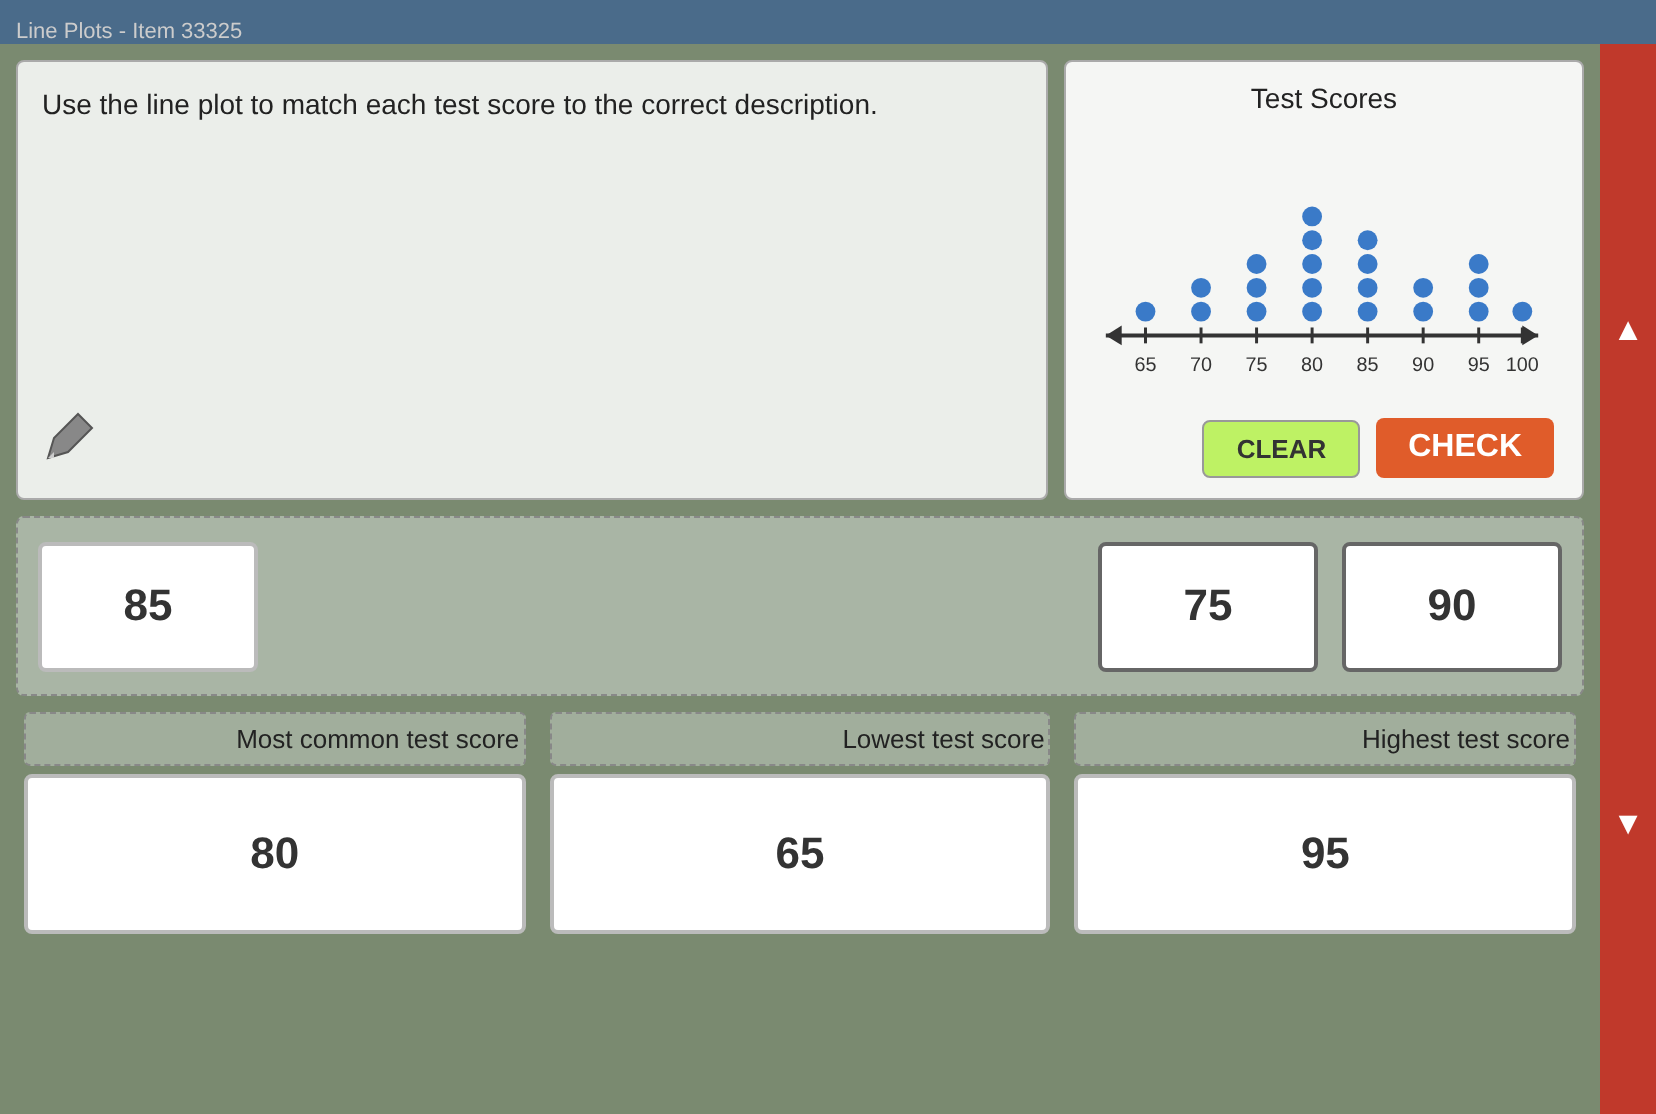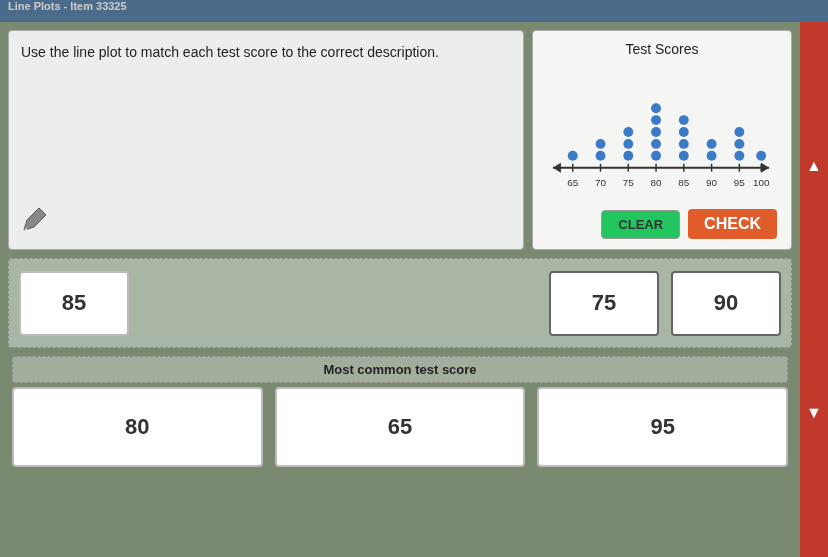--- a/index.html
+++ b/index.html
@@ -12,23 +12,22 @@
       overflow: hidden;
       position: relative;
     }
 
     
     .header-bar {
       background: #4a6b8a;
       height: 22px;
       width: 100%;
       display: flex;
-      align-items: flex-start;
+      align-items: flex-end;
       padding: 0 8px;
-      font-weight: bold;
     }
 
     .header-bar-text {
       color: #ccc;
       font-size: 11px;
     }
 
     
     .main-container {
       display: flex;
@@ -106,21 +105,21 @@
     .buttons-row {
       display: flex;
       justify-content: flex-end;
       gap: 8px;
       margin-top: 6px;
       padding-right: 4px;
       align-items: center;
     }
 
     .btn-clear {
-      background: #22c55e;
+      background: #bef264;
       border: 1px solid #999;
       border-radius: 4px;
       padding: 6px 16px;
       font-size: 13px;
       font-weight: bold;
       color: #333;
       cursor: pointer;
     }
 
     .btn-check {
@@ -168,23 +167,23 @@
     
     .labels-row {
       display: flex;
       gap: 12px;
       margin-top: 8px;
       padding: 0 4px;
     }
 
     .label-cell {
       flex: 1;
-      text-align: center;
+      text-align: right;
       font-size: 13px;
-      font-weight: bold;
+      font-weight: normal;
       color: #222;
       background: rgba(200,210,200,0.5);
       border: 1px dashed #888;
       border-radius: 3px;
       padding: 5px 2px;
     }
 
     
     .answers-row {
       display: flex;
@@ -317,20 +316,22 @@
 
     <div class="matching-area">
       <div class="score-box">85</div>
       <div style="flex:1"></div>
       <div class="score-box active">75</div>
       <div class="score-box active" style="position:relative">90</div>
     </div>
 
     <div class="labels-row">
       <div class="label-cell">Most common test score</div>
+      <div class="label-cell">Lowest test score</div>
+      <div class="label-cell">Highest test score</div>
     </div>
 
     <div class="answers-row">
       <div class="answer-box">80</div>
       <div class="answer-box">65</div>
       <div class="answer-box">95</div>
     </div>
 
   </div>
 

